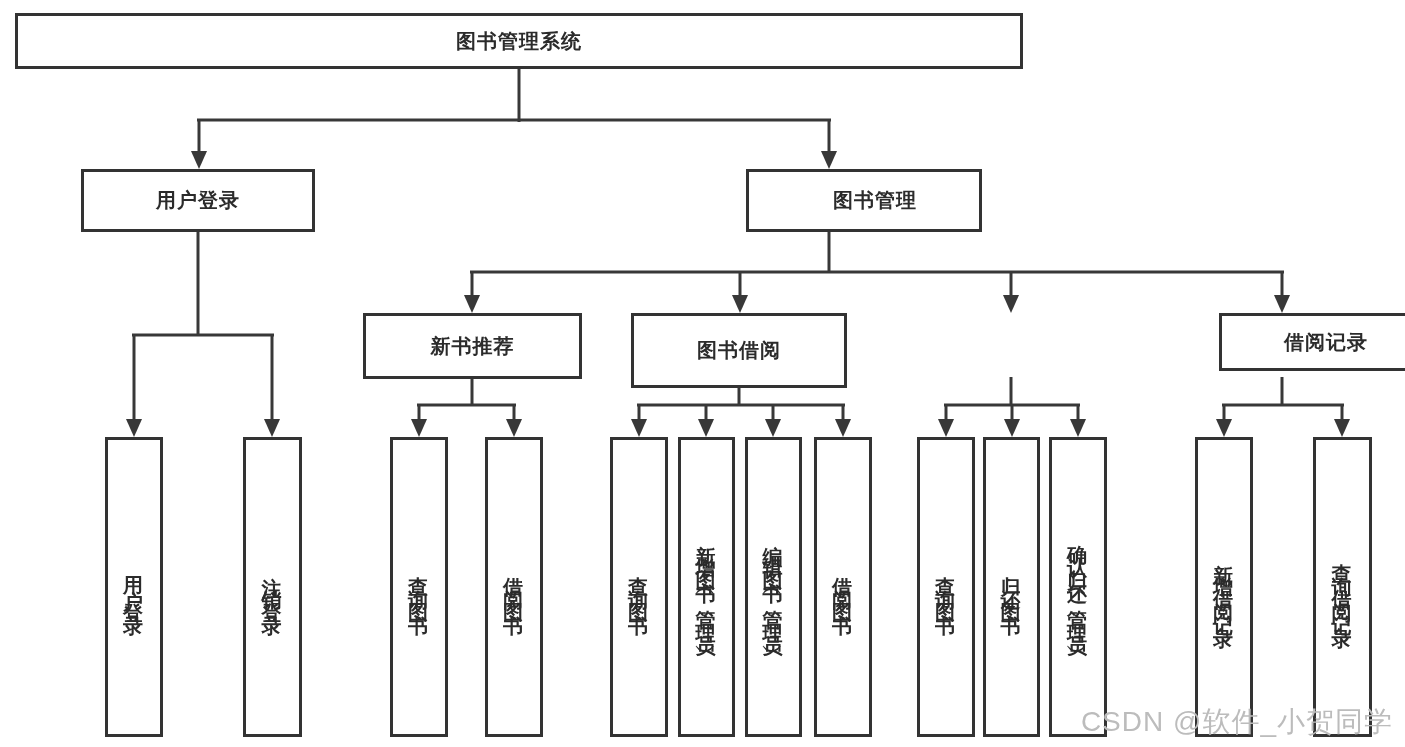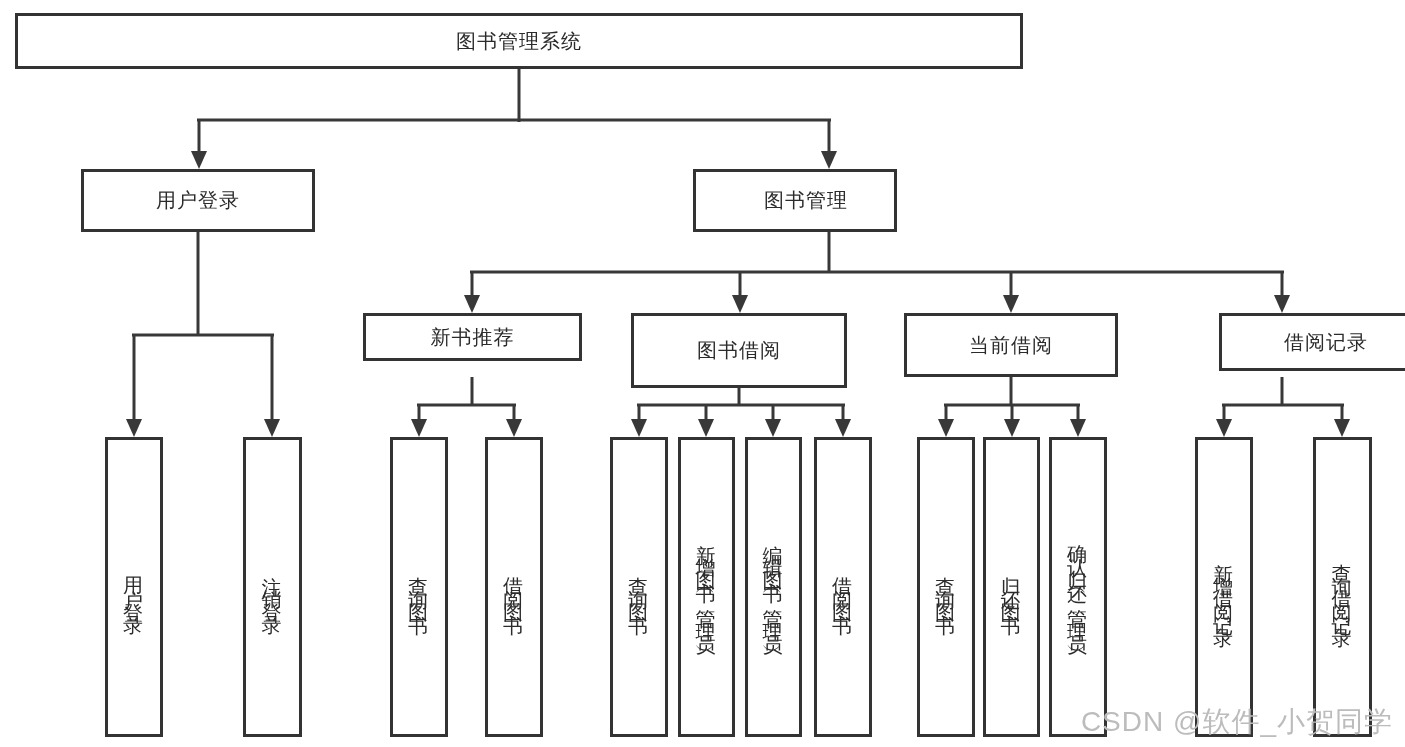--- a/index.html
+++ b/index.html
@@ -24,35 +24,36 @@
     background:#fff;
     border:3px solid var(--border);
     display:flex;align-items:center;justify-content:center;
     z-index:2;
     color:var(--text);
   }
   .box .lbl{
     font-size:20px;
     letter-spacing:1px;
     white-space:nowrap;
+    font-weight:bold;
   }
   .vbox .lbl{
     writing-mode:vertical-rl;
     text-orientation:upright;
     letter-spacing:13px;
     font-size:20px;
     white-space:nowrap;
   }
   
   .b-root{left:15px;top:13px;width:1008px;height:56px;}
   
   .b-user-login{left:81px;top:169px;width:234px;height:63px;}
-  .b-book-mgmt{left:693px;top:169px;width:204px;height:63px;padding-left:22px;}
-  
-  .b-new-rec {left:363px;top:313px;width:219px;height:48px;}
+  .b-book-mgmt{left:746px;top:169px;width:236px;height:63px;padding-left:22px;}
+  
+  .b-new-rec {left:363px;top:313px;width:219px;height:66px;}
   .b-borrow  {left:631px;top:313px;width:216px;height:75px;}
   .b-current {left:904px;top:313px;width:214px;height:64px;}
   .b-records {left:1175px;top:313px;width:214px;height:58px;margin-left:44px;}
   
   .leaf{top:437px;height:300px;}
   .b-ul1{left:105px;width:58px;}
   .b-ul2{left:243px;width:59px;}
   .b-n1{left:390px;width:58px;}
   .b-n2{left:485px;width:58px;}
   .b-bb1{left:610px;width:58px;}
@@ -151,23 +152,20 @@
   <div class="box b-book-mgmt">
     <span class="lbl">图书管理</span>
   </div>
 
   <div class="box b-new-rec">
     <span class="lbl">新书推荐</span>
   </div>
   <div class="box b-borrow">
     <span class="lbl">图书借阅</span>
   </div>
-  <div class="box b-current">
-    <span class="lbl">当前借阅</span>
-  </div>
   <div class="box b-records">
     <span class="lbl">借阅记录</span>
   </div>
 
   <div class="box vbox leaf b-ul1">
     <span class="lbl">用户登录</span>
   </div>
   <div class="box vbox leaf b-ul2">
     <span class="lbl">注销登录</span>
   </div>

